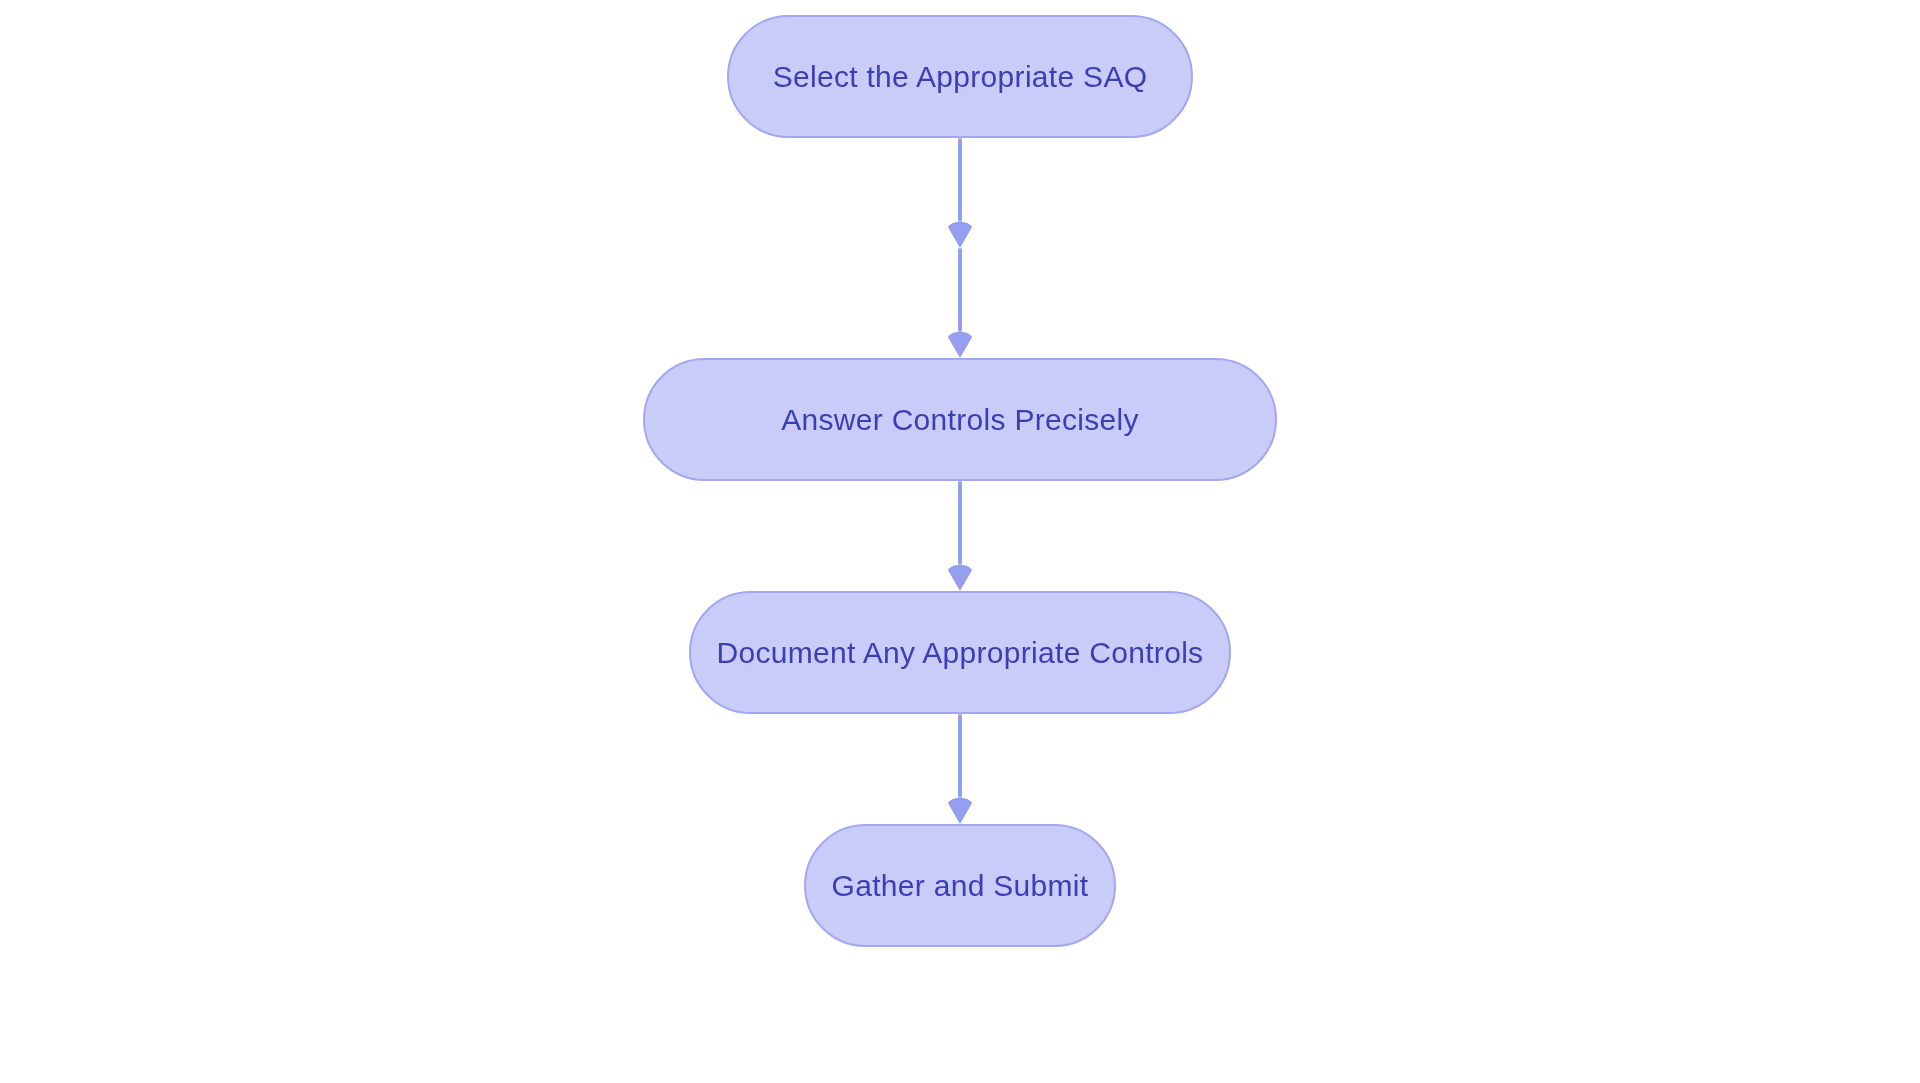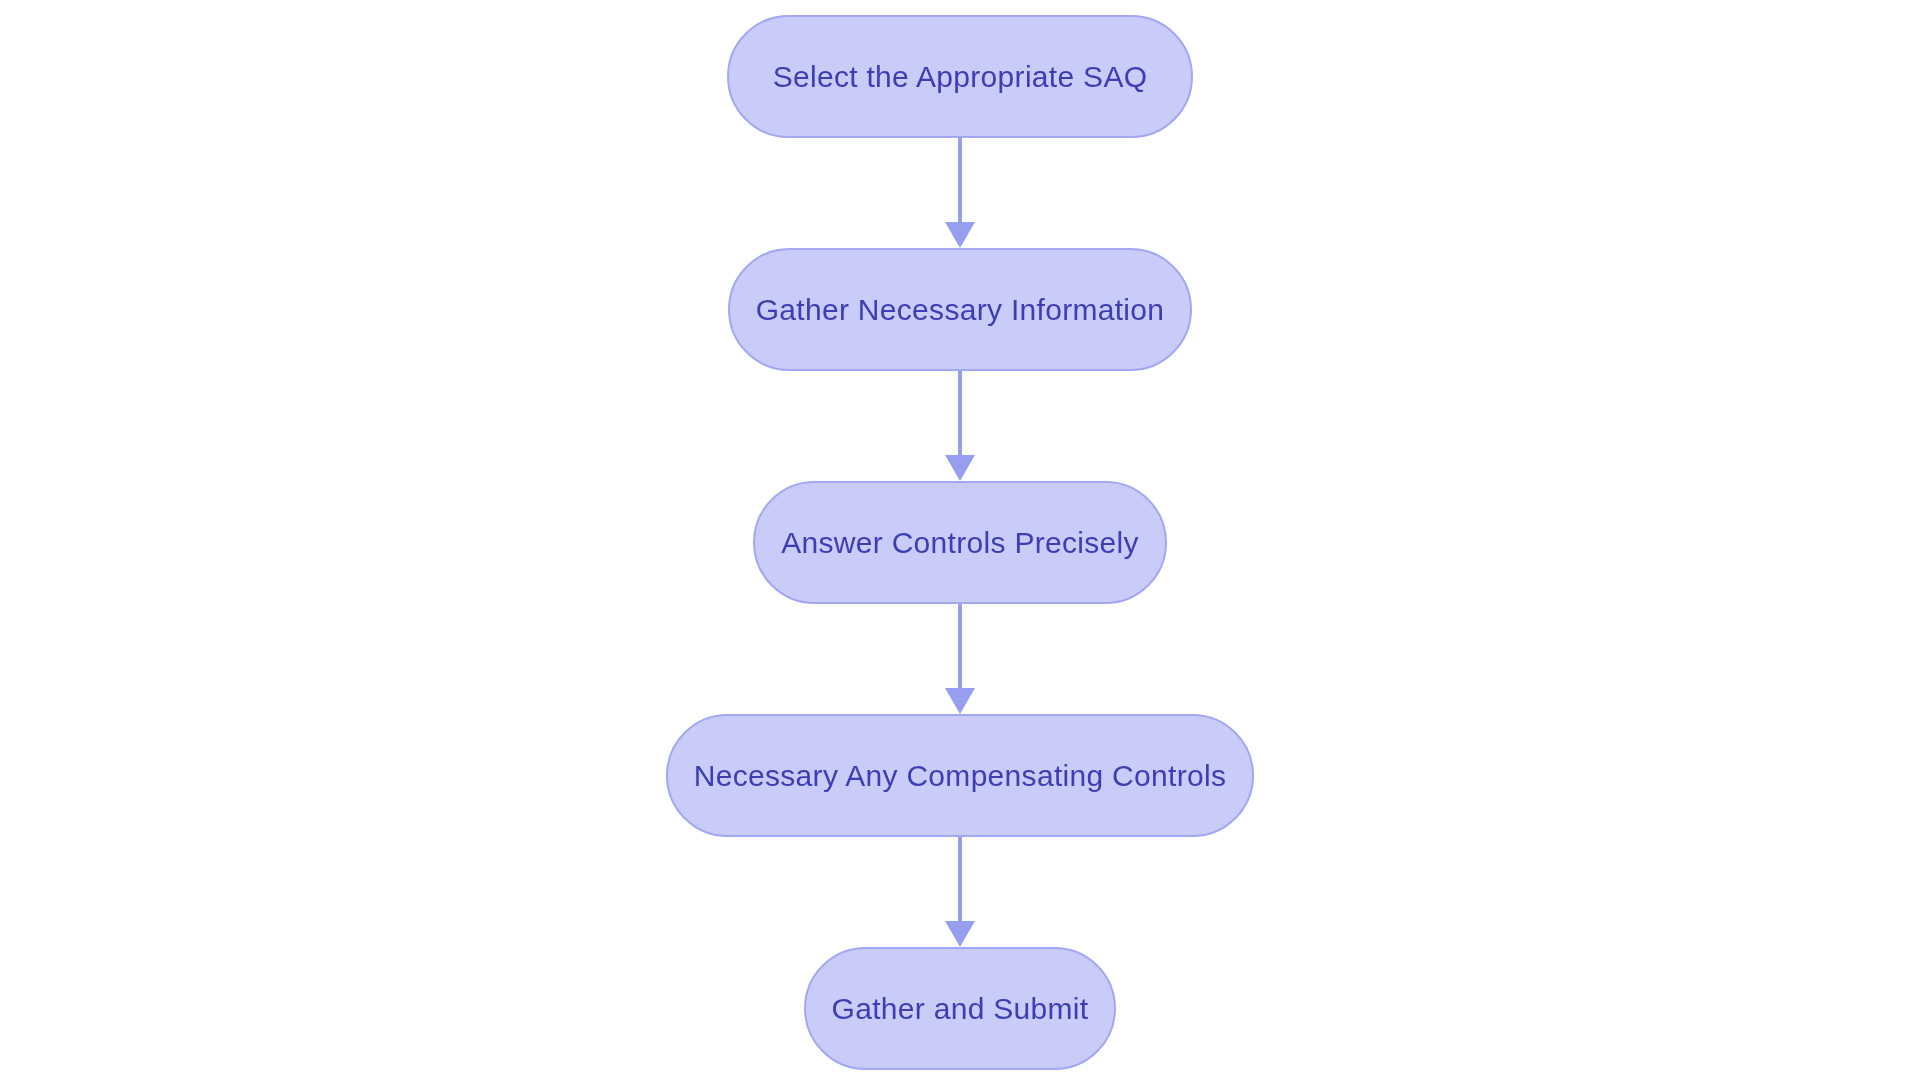--- a/index.html
+++ b/index.html
@@ -2,21 +2,21 @@
 <html style="--node-fill: #c9cbf8; --node-border: #a3a7f2; --node-text: #3b3eb4; --arrow: #969ef0; --background: #ffffff;"><head>
 <meta charset="utf-8">
 <style>
   :root {
     --node-fill: #c9cbf8;
     --node-border: #a3a7f2;
     --node-text: #3b3eb4;
     --arrow: #969ef0;
     --background: #ffffff;
   }
-  * { box-sizing: border-box; }
+  * { box-sizing: border-box; border-radius: 17px; }
   html, body {
     margin: 0;
     padding: 0;
   }
   body {
     width: 1920px;
     height: 1083px;
     background: var(--background);
     font-family: "Liberation Sans", sans-serif;
     overflow: hidden;
@@ -78,40 +78,37 @@
 
   <div class="node">
     <span>Select the Appropriate SAQ</span>
   </div>
 
   <div class="arrow">
     <div class="shaft"></div>
     <div class="head"></div>
   </div>
 
-  <div class="node">
-    <span>Gather Necessary Information</span>
-  </div>
 
   <div class="arrow">
     <div class="shaft"></div>
     <div class="head"></div>
   </div>
 
   <div class="node">
     <span>Answer Controls Precisely</span>
   </div>
 
   <div class="arrow">
     <div class="shaft"></div>
     <div class="head"></div>
   </div>
 
   <div class="node">
-    <span>Necessary Any Compensating Controls</span>
+    <span>Document Any Appropriate Controls</span>
   </div>
 
   <div class="arrow">
     <div class="shaft"></div>
     <div class="head"></div>
   </div>
 
   <div class="node">
     <span>Gather and Submit</span>
   </div>

